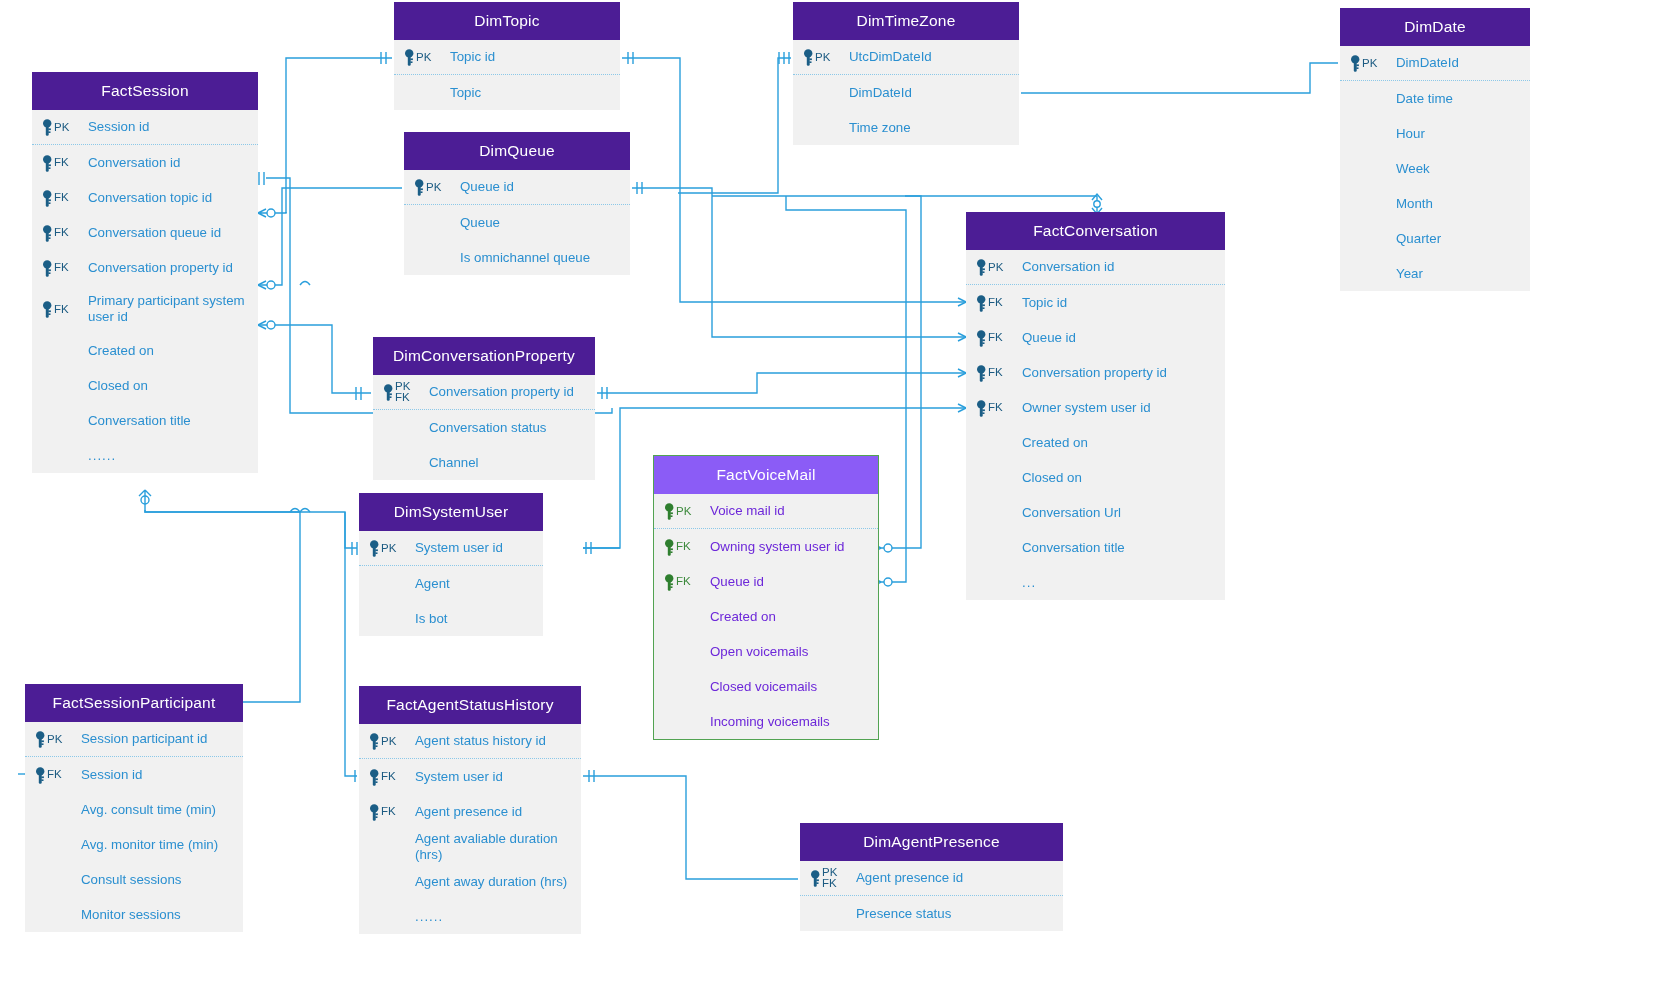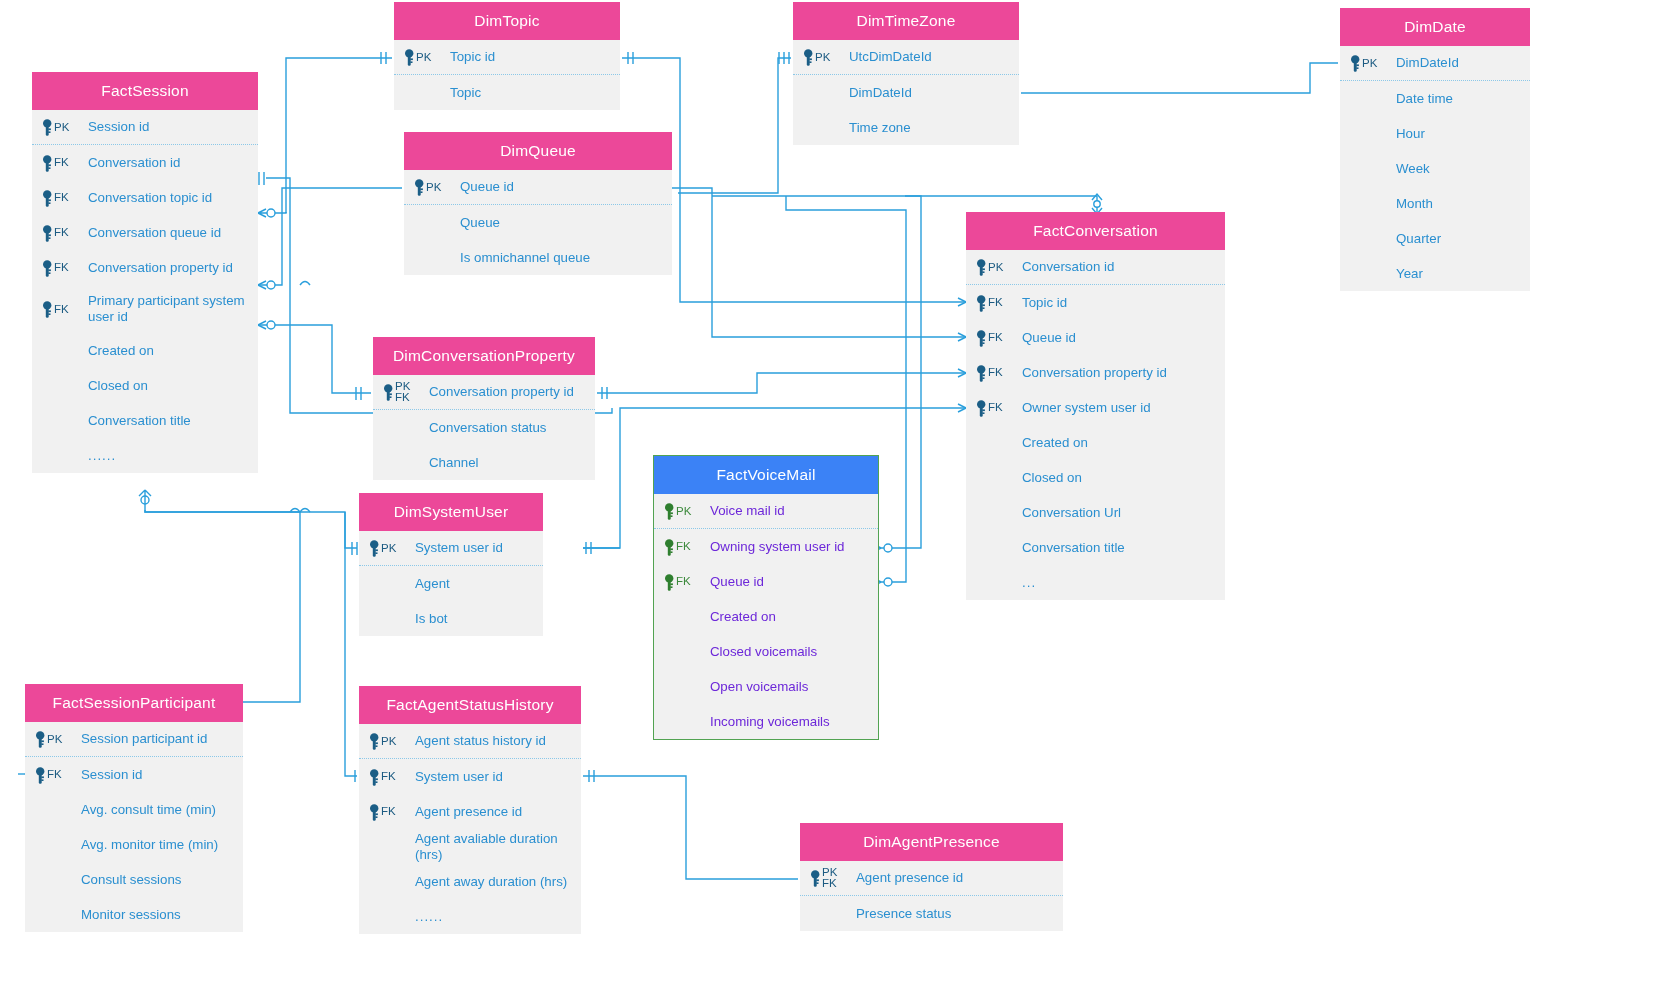--- a/index.html
+++ b/index.html
@@ -3,24 +3,24 @@
 <meta charset="utf-8">
 <style>
   html,body{margin:0;padding:0;background:#ffffff;}
   body{width:1667px;height:994px;overflow:hidden;font-family:"Liberation Sans",sans-serif;}
   #canvas{position:relative;width:1667px;height:994px;}
   svg#wires{position:absolute;left:0;top:0;width:1667px;height:994px;pointer-events:none;}
 
   .tbl{position:absolute;background:#f1f1f1;box-sizing:border-box;}
   .tbl .hdr{
     height:38px;line-height:38px;text-align:center;color:#ffffff;
-    font-size:15.5px;letter-spacing:.2px;background:#ec4899;
+    font-size:15.5px;letter-spacing:.2px;background:#4c1d95;
   }
   .tbl.green{border:1px solid #52a352;}
-  .tbl.green .hdr{background:#3b82f6;border:0;}
+  .tbl.green .hdr{background:#8b5cf6;border:0;}
   .tbl.green .fld .fname{color:#6d28d9;}
   .tbl.green .fld .kk{color:#3d8a3d;}
 
   .fld{position:relative;display:flex;align-items:center;min-height:35px;padding:0 8px 0 10px;box-sizing:border-box;}
   .fld.pk{border-bottom:1px dotted #8cc8e8;}
   .keycell{width:46px;flex:0 0 46px;display:flex;align-items:center;gap:1px;}
   .keyicon{width:11px;height:16px;flex:0 0 11px;position:relative;}
   .keyicon svg{display:block;}
   .kk{font-size:11.5px;color:#1c5b82;line-height:11px;font-family:"Liberation Sans",sans-serif;}
   .kk.stack{display:flex;flex-direction:column;line-height:11.5px;}
@@ -320,21 +320,21 @@
                 <rect x="3.8" y="6.5" width="2.9" height="10.2" rx="1.2" fill="#1b5e86"></rect>
                 <rect x="6.3" y="9.4" width="2.6" height="1.7" fill="#1b5e86"></rect>
                 <rect x="6.3" y="12.4" width="2.2" height="1.6" fill="#1b5e86"></rect>
               </svg>
             </span>
             <span class="kk"></span>
           </div>
           <div class="fname">Topic</div>
         </div>
       </div>
-      <div class="tbl" style="left: 404px; top: 132px; width: 268px;">
+      <div class="tbl" style="left: 404px; top: 132px; width: 226px;">
         <div class="hdr">DimQueue</div>
         <div class="fld pk">
           <div class="keycell">
             <span class="keyicon">
               <svg width="11" height="17" viewBox="0 0 11 17">
                 <circle cx="5.2" cy="4.4" r="4.2" fill="#1b5e86"></circle>
                 <rect x="3.8" y="6.5" width="2.9" height="10.2" rx="1.2" fill="#1b5e86"></rect>
                 <rect x="6.3" y="9.4" width="2.6" height="1.7" fill="#1b5e86"></rect>
                 <rect x="6.3" y="12.4" width="2.2" height="1.6" fill="#1b5e86"></rect>
               </svg>
@@ -817,35 +817,35 @@
             <span class="keyicon">
               <svg width="11" height="17" viewBox="0 0 11 17">
                 <circle cx="5.2" cy="4.4" r="4.2" fill="#2f7f2f"></circle>
                 <rect x="3.8" y="6.5" width="2.9" height="10.2" rx="1.2" fill="#2f7f2f"></rect>
                 <rect x="6.3" y="9.4" width="2.6" height="1.7" fill="#2f7f2f"></rect>
                 <rect x="6.3" y="12.4" width="2.2" height="1.6" fill="#2f7f2f"></rect>
               </svg>
             </span>
             <span class="kk"></span>
           </div>
-          <div class="fname">Closed voicemails</div>
+          <div class="fname">Open voicemails</div>
         </div>
         <div class="fld plain">
           <div class="keycell">
             <span class="keyicon">
               <svg width="11" height="17" viewBox="0 0 11 17">
                 <circle cx="5.2" cy="4.4" r="4.2" fill="#2f7f2f"></circle>
                 <rect x="3.8" y="6.5" width="2.9" height="10.2" rx="1.2" fill="#2f7f2f"></rect>
                 <rect x="6.3" y="9.4" width="2.6" height="1.7" fill="#2f7f2f"></rect>
                 <rect x="6.3" y="12.4" width="2.2" height="1.6" fill="#2f7f2f"></rect>
               </svg>
             </span>
             <span class="kk"></span>
           </div>
-          <div class="fname">Open voicemails</div>
+          <div class="fname">Closed voicemails</div>
         </div>
         <div class="fld plain">
           <div class="keycell">
             <span class="keyicon">
               <svg width="11" height="17" viewBox="0 0 11 17">
                 <circle cx="5.2" cy="4.4" r="4.2" fill="#2f7f2f"></circle>
                 <rect x="3.8" y="6.5" width="2.9" height="10.2" rx="1.2" fill="#2f7f2f"></rect>
                 <rect x="6.3" y="9.4" width="2.6" height="1.7" fill="#2f7f2f"></rect>
                 <rect x="6.3" y="12.4" width="2.2" height="1.6" fill="#2f7f2f"></rect>
               </svg>

